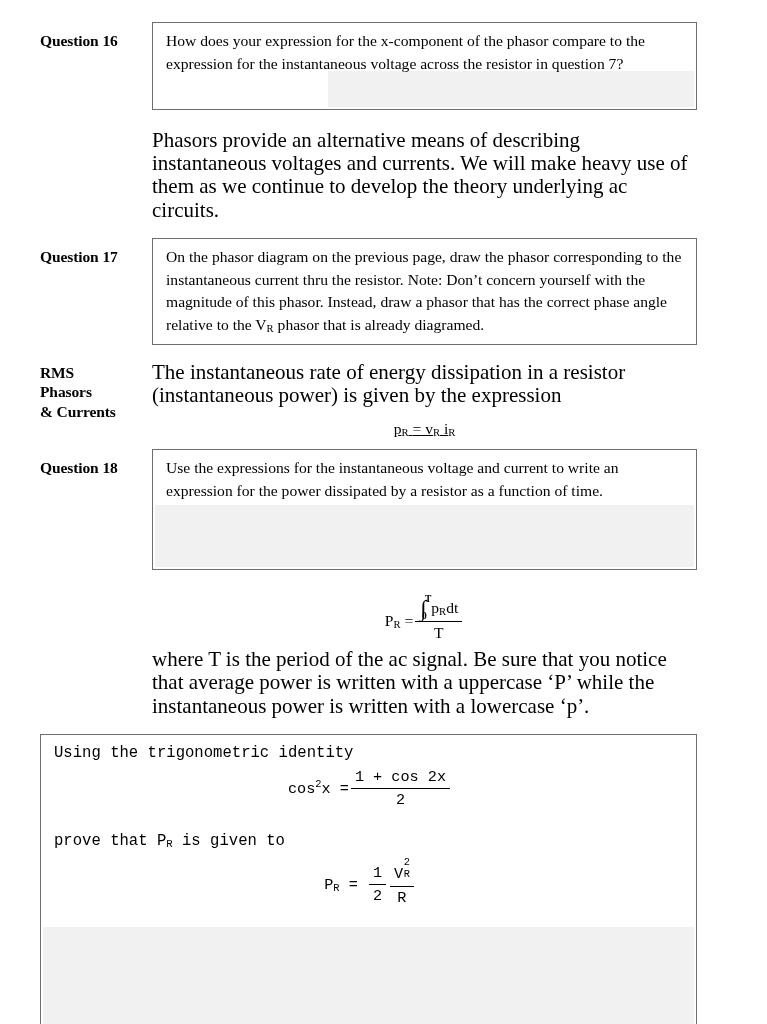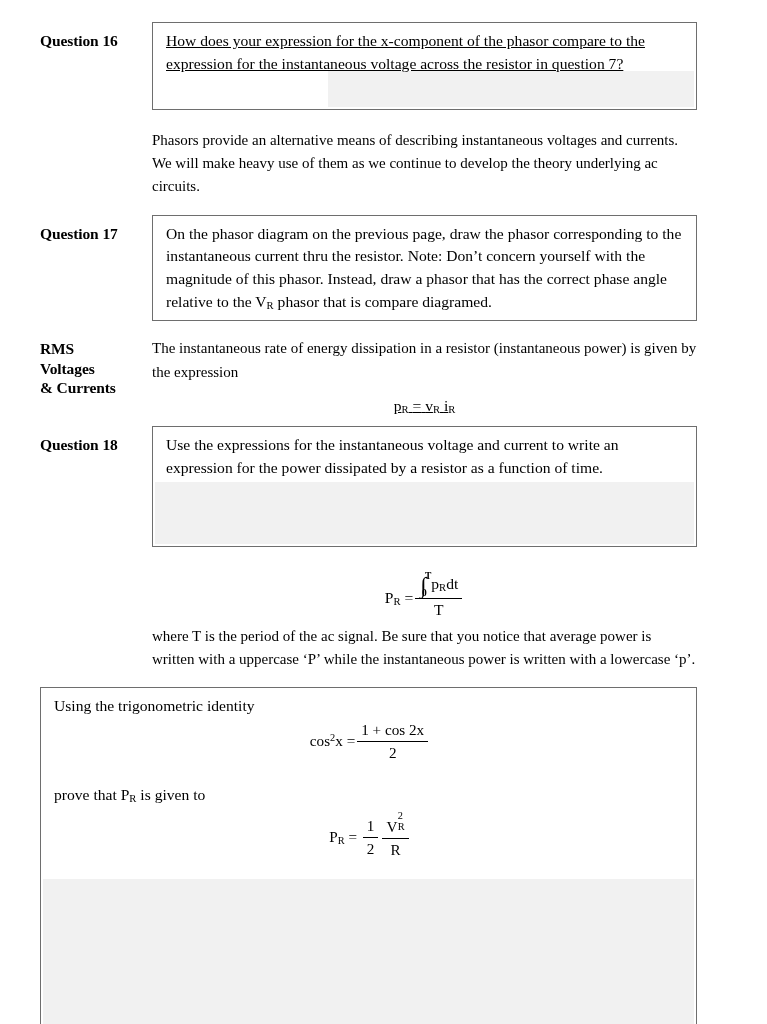--- a/index.html
+++ b/index.html
@@ -66,35 +66,34 @@
     z-index: 2;
   }
   .qbox .shade {
     background: #f1f1f1;
     margin: 0 2px 2px 2px;
   }
 
   
   .q16-wrap {
     position: relative;
-    text-decoration: underline;
   }
   .q16-shade {
     position: absolute;
     left: 175px;
     right: 2px;
     top: 48px;
     bottom: 2px;
     background: #f1f1f1;
     z-index: 1;
   }
 
   
   .para {
-    font-size: 15px;
+    font-size: 21px;
     line-height: 23.2px;
     margin: 0;
   }
   .gap-sm { height: 10px; }
   .gap-md { height: 16px; }
   .gap-lg { height: 19px; }
   .gap-xl { height: 22px; }
 
   
   .eq {
@@ -208,31 +207,31 @@
   </div>
 
   <div class="gap-md"></div>
 
   <div class="row">
     <div class="label-col">
       <span class="lbl-line">Question 17</span>
     </div>
     <div class="content-col">
       <div class="qbox">
-        <div class="qtext" style="padding-bottom:7px;"><span>On the phasor diagram on the previous page, draw the phasor corresponding to the instantaneous current thru the resistor.  Note: Don’t concern yourself with the magnitude of this phasor.  Instead, draw a phasor that has the correct phase angle relative to the V</span><sub>R</sub><span> phasor that is compare diagramed.</span></div>
+        <div class="qtext" style="padding-bottom:7px;"><span>On the phasor diagram on the previous page, draw the phasor corresponding to the instantaneous current thru the resistor.  Note: Don’t concern yourself with the magnitude of this phasor.  Instead, draw a phasor that has the correct phase angle relative to the V</span><sub>R</sub><span> phasor that is already diagramed.</span></div>
       </div>
     </div>
   </div>
 
   <div class="gap-md"></div>
 
   <div class="row">
     <div class="label-col sidehead">
       <span class="lbl-line">RMS</span>
-      <span class="lbl-line">Voltages</span>
+      <span class="lbl-line">Phasors</span>
       <span class="lbl-line">&amp; Currents</span>
     </div>
     <div class="content-col">
       <p class="para">The instantaneous rate of energy dissipation in a resistor (instantaneous power) is given by the expression</p>
       <div class="eq" style="margin-top:12px;text-decoration:underline;"><span>p</span><sub>R</sub>&nbsp;<span>=</span>&nbsp;<span>v</span><sub>R</sub>&nbsp;<span>i</span><sub>R</sub></div>
     </div>
   </div>
 
   <div class="gap-sm"></div>
 
@@ -260,21 +259,21 @@
 
       <p class="para">where T is the period of the ac signal.  Be sure that you notice that average power is written with a uppercase ‘P’ while the instantaneous power is written with a lowercase ‘p’.</p>
     </div>
   </div>
 
   <div class="gap-md"></div>
 
   <div class="row">
     <div class="content-col">
       <div class="qbox">
-        <div class="qtext" style="padding-bottom:14px;">
+        <div class="qtext" style="padding-bottom:14px;font-family:Liberation Mono, monospace;">
           <div>Using the trigonometric identity</div>
 
           <div class="eq eq-fr-tight" style="margin:3px 0 20px 0;"><span>cos</span><sup>2</sup><span>x</span>&nbsp;<span>=</span><span class="frac"><span class="num">1 + cos 2x</span><span class="den">2</span></span></div>
 
           <div style="margin-top:4px;"><span>prove that P</span><sub>R</sub><span> is given to</span></div>
 
           <div class="eq eq-fr-tight" style="margin:8px 0 4px 0;"><span>P</span><sub>R</sub>&nbsp;<span>=</span>&nbsp;<span class="frac"><span class="num">1</span><span class="den">2</span></span><span class="frac"><span class="num"><span>V</span><span class="subsup"><span class="s-top">2</span><span class="s-bot">R</span></span></span><span class="den">R</span></span></div>
         </div>
         <div class="shade" style="height:182px;"></div>
       </div>

